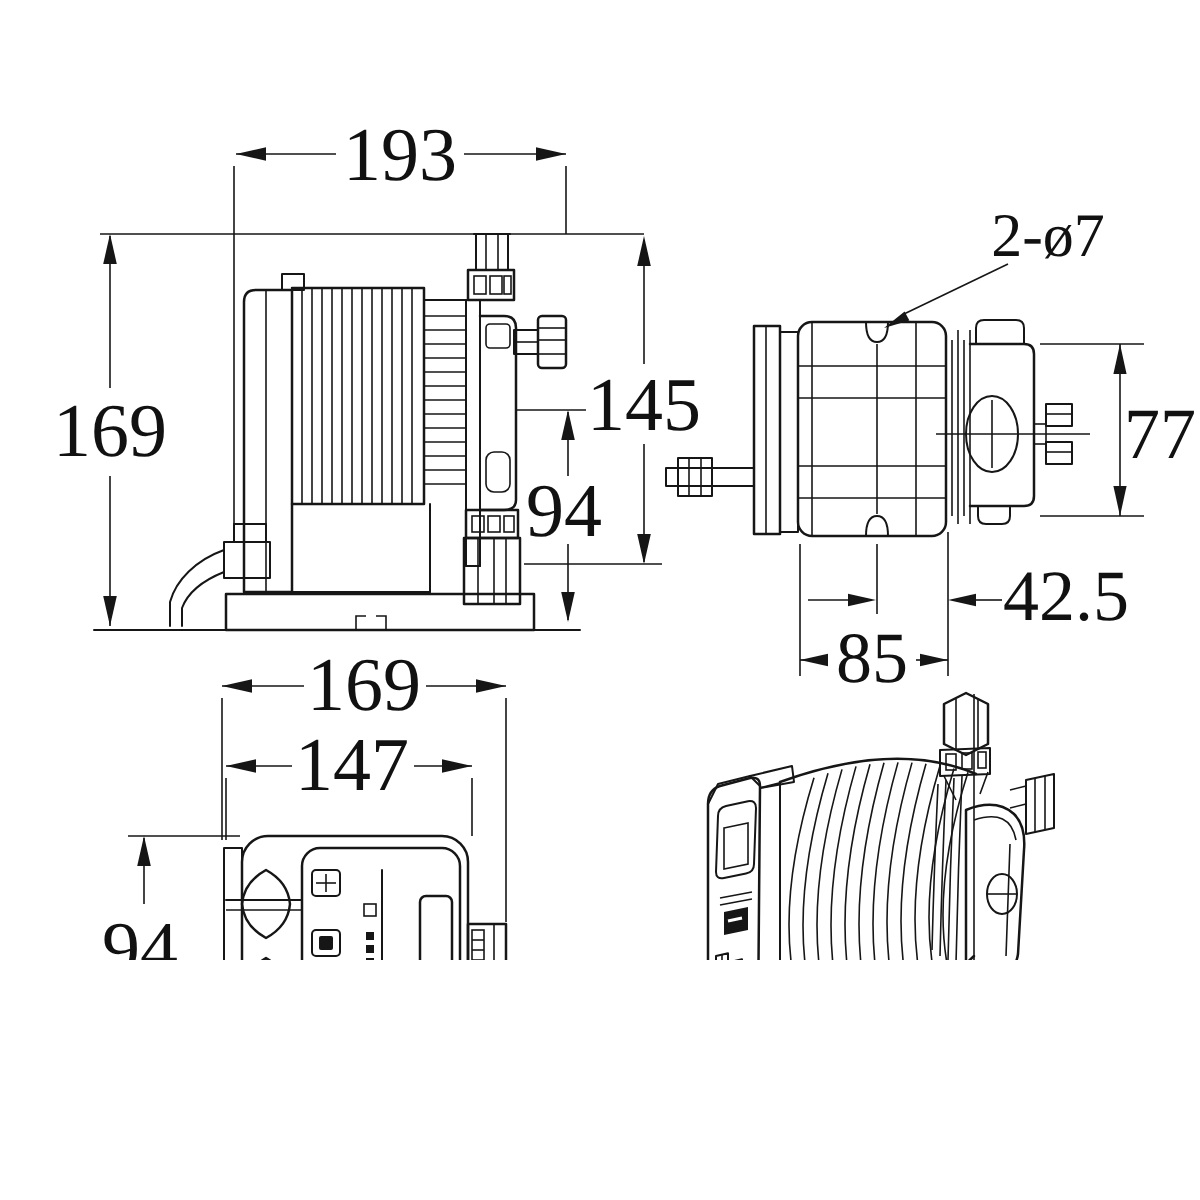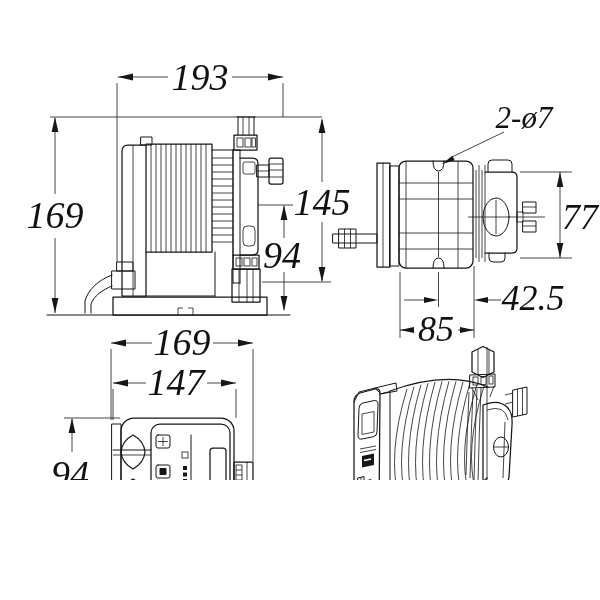--- a/index.html
+++ b/index.html
@@ -1,16 +1,16 @@
 <!DOCTYPE html>
 <html><head>
 <meta charset="utf-8">
 <style>
   html,body{margin:0;padding:0;background:#fff;}
-  .stage{position:relative;width:600px;height:480px;background:#fff;overflow:hidden;font-style:italic;}
+  .stage{position:relative;width:600px;height:480px;background:#fff;overflow:hidden;}
   svg{display:block;}
   .ol{fill:none;stroke:#161616;stroke-width:1.25;stroke-linejoin:round;stroke-linecap:round;}
   .ol2{fill:none;stroke:#161616;stroke-width:1;stroke-linejoin:round;stroke-linecap:round;}
   .tl{fill:none;stroke:#161616;stroke-width:0.8;stroke-linecap:butt;}
   .ar{fill:#161616;stroke:none;}
   .dk{fill:#161616;stroke:none;}
   .dim{font-family:"Liberation Serif","DejaVu Serif",serif;font-size:38px;fill:#111;text-anchor:middle;}
   .dim-md{font-family:"Liberation Serif","DejaVu Serif",serif;font-size:36px;fill:#111;text-anchor:middle;}
   .dim-sm{font-family:"Liberation Serif","DejaVu Serif",serif;font-size:31px;fill:#111;text-anchor:middle;}
   .mark{font-family:"DejaVu Sans","Liberation Sans",sans-serif;font-size:13px;fill:#161616;text-anchor:middle;}

